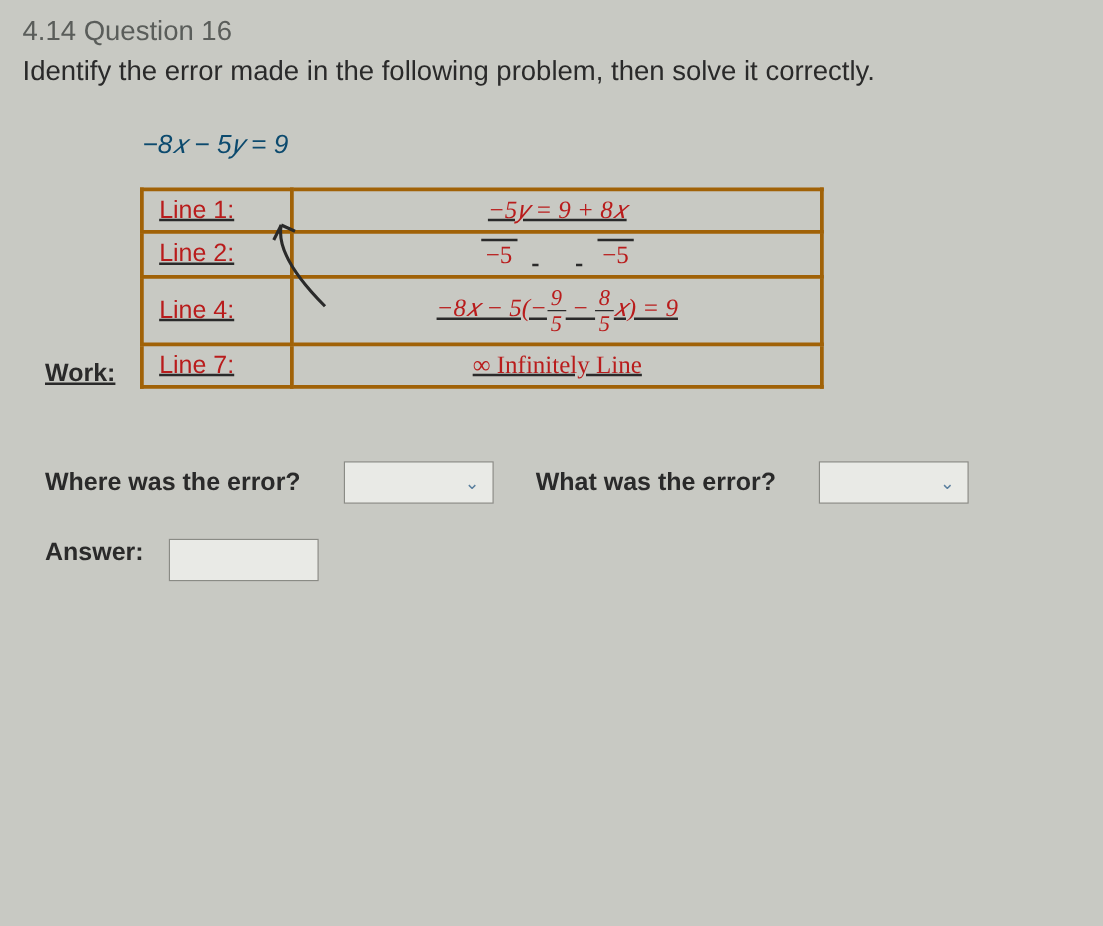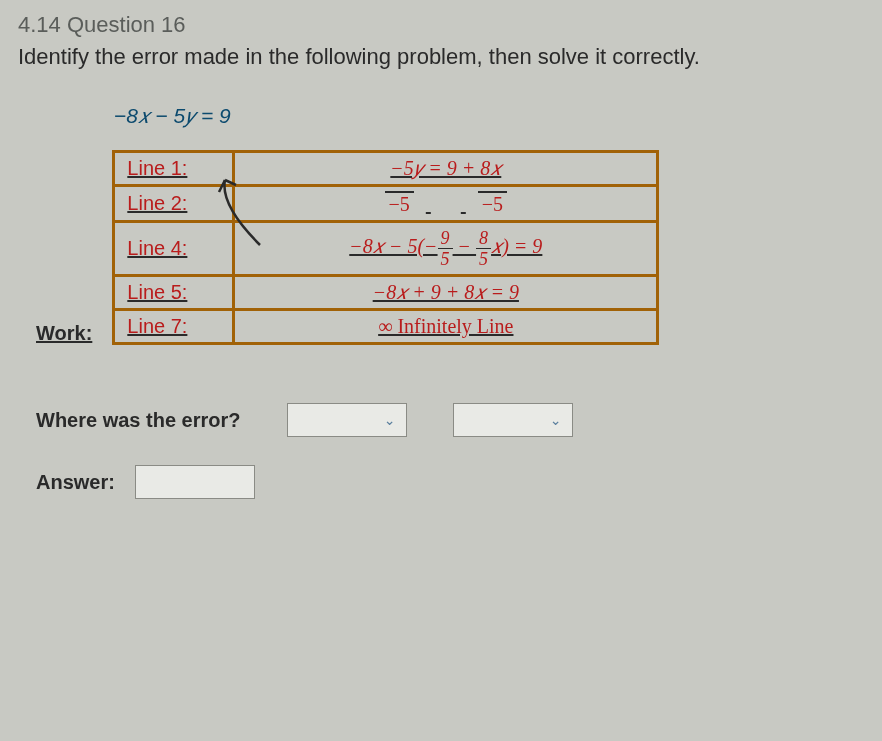--- a/index.html
+++ b/index.html
@@ -97,21 +97,21 @@
       font-family: "Times New Roman", serif;
     }
     .ital { font-style: italic; }
     .bottom-area {
       margin-top: 58px;
       margin-left: 18px;
     }
     .question-row {
       display: flex;
       align-items: center;
-      gap: 46px;
+      gap: 34px;
       margin-bottom: 28px;
     }
     .q-label {
       font-weight: 700;
       font-size: 20px;
     }
     .dropdown {
       display: inline-flex;
       align-items: center;
       justify-content: flex-end;
@@ -121,21 +121,20 @@
       border: 1px solid #8a8b85;
       padding: 0 10px;
       cursor: pointer;
     }
     .chevron {
       color: #5a7f9e;
       font-size: 14px;
     }
     .answer-row {
       display: flex;
-      align-items: center;
       gap: 20px;
     }
     .answer-input {
       width: 120px;
       height: 34px;
       background: #e9eae6;
       border: 1px solid #8a8b85;
       padding: 0 8px;
       font-size: 18px;
     }
@@ -177,38 +176,35 @@
         <span class="overline-neg5">−5</span>
       </td>
     </tr>
     <tr>
       <td class="linecol">Line 4:</td>
       <td class="contentcol ital" style="padding:6px 25px">
         <span>−8𝑥 − 5(−</span><span class="frac"><span class="num">9</span><span class="den">5</span></span><span> − </span><span class="frac"><span class="num">8</span><span class="den">5</span></span><span>𝑥) = 9</span>
       </td>
     </tr>
     <tr>
-      <td class="linecol">Line 5:</td>
-      <td class="contentcol ital">−8𝑥 + 9 + 8𝑥 = 9</td>
-    </tr>
-    <tr>
       <td class="linecol">Line 7:</td>
       <td class="contentcol">∞ Infinitely Line</td>
     </tr>
   </tbody>
     </table>
 </div>
 
 <div class="bottom-area">
   <div class="question-row">
     <span class="q-label">Where was the error?</span>
     <div class="dropdown">
       <span></span>
       <span class="chevron">⌄</span>
     </div>
+    <span class="q-label">What was the error?</span>
     <div class="dropdown">
       <span></span>
       <span class="chevron">⌄</span>
     </div>
   </div>
   <div class="answer-row">
     <span class="q-label">Answer:</span>
     <input class="answer-input" type="text" value="" style="">
   </div>
 </div>

